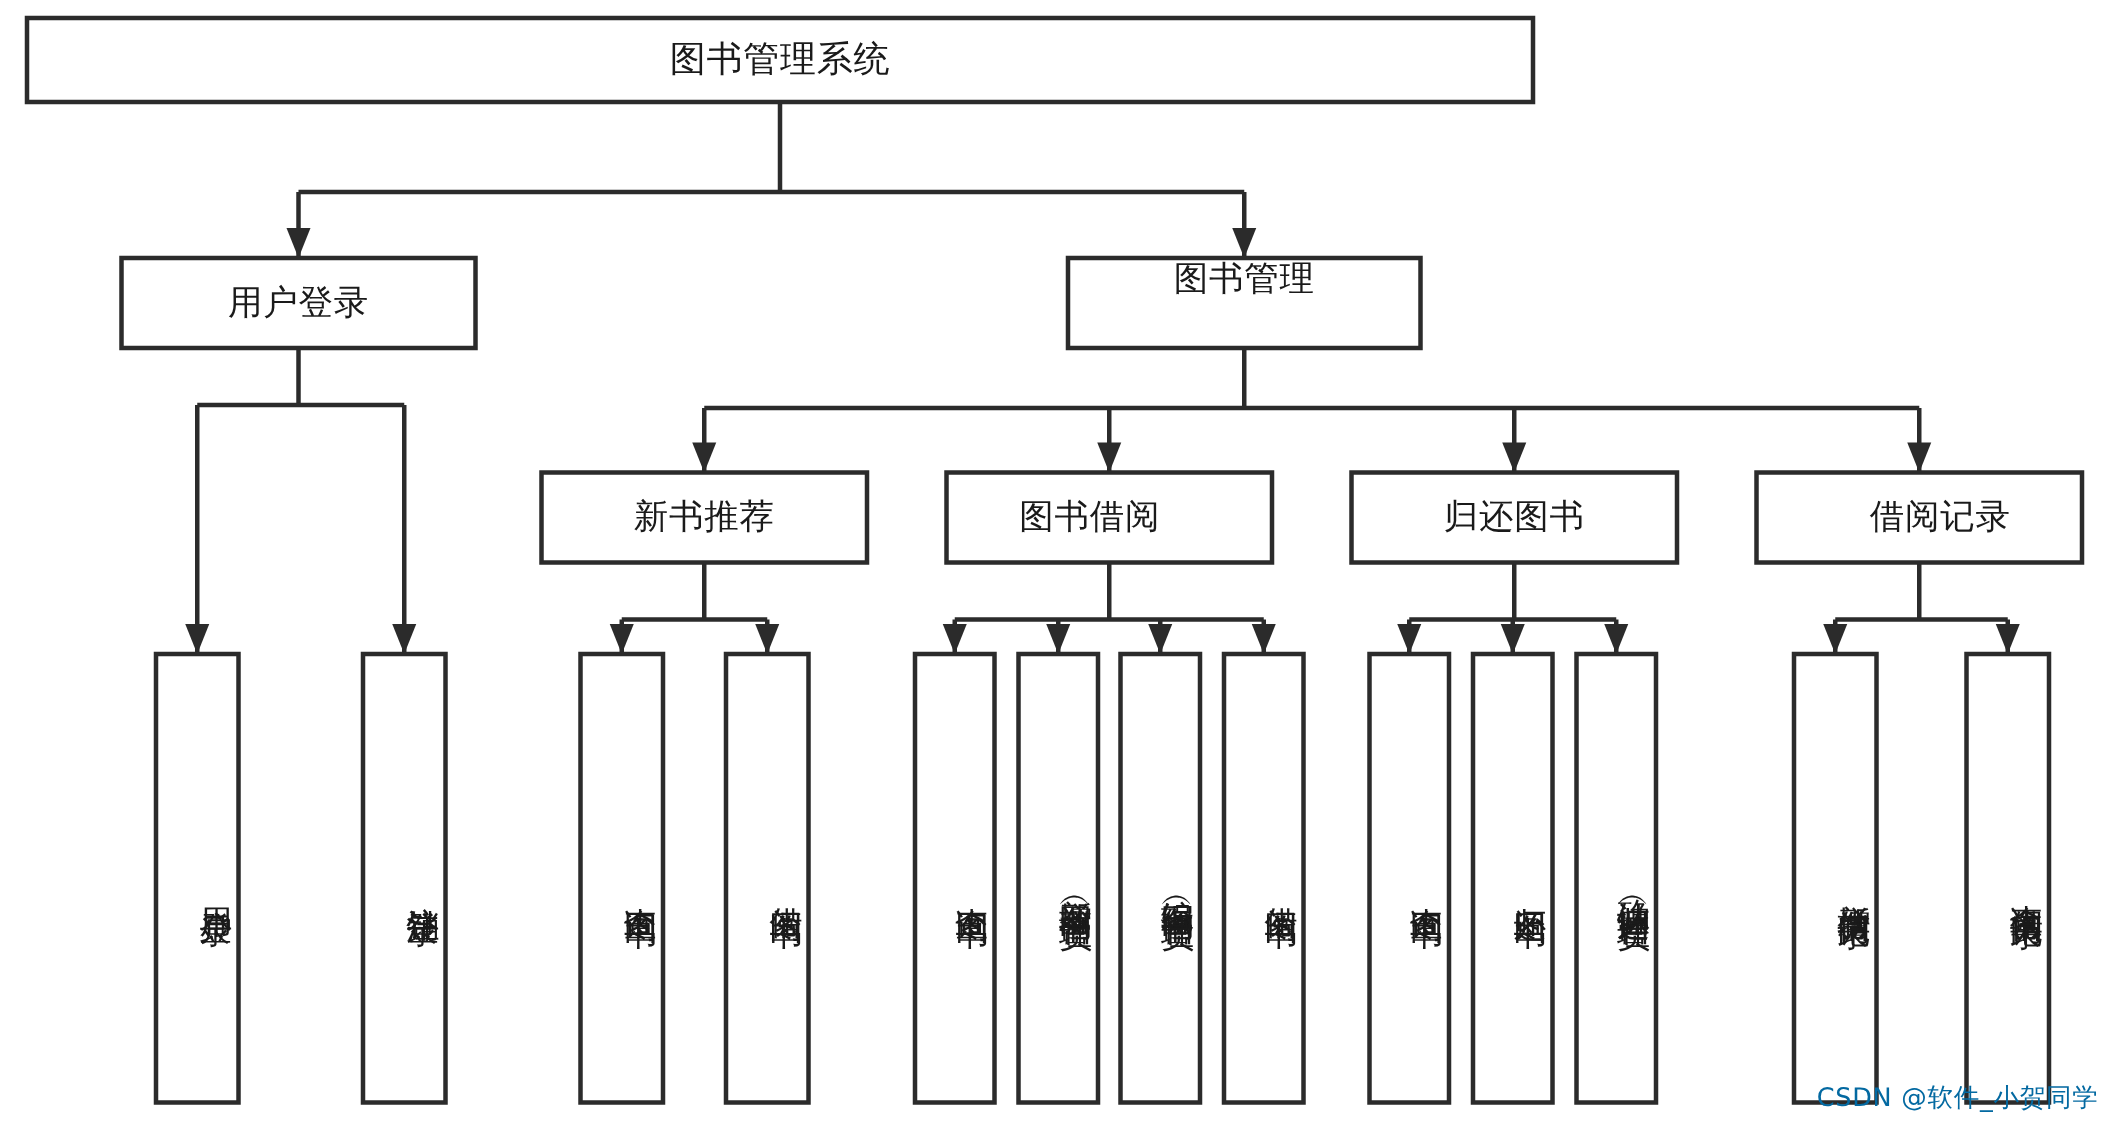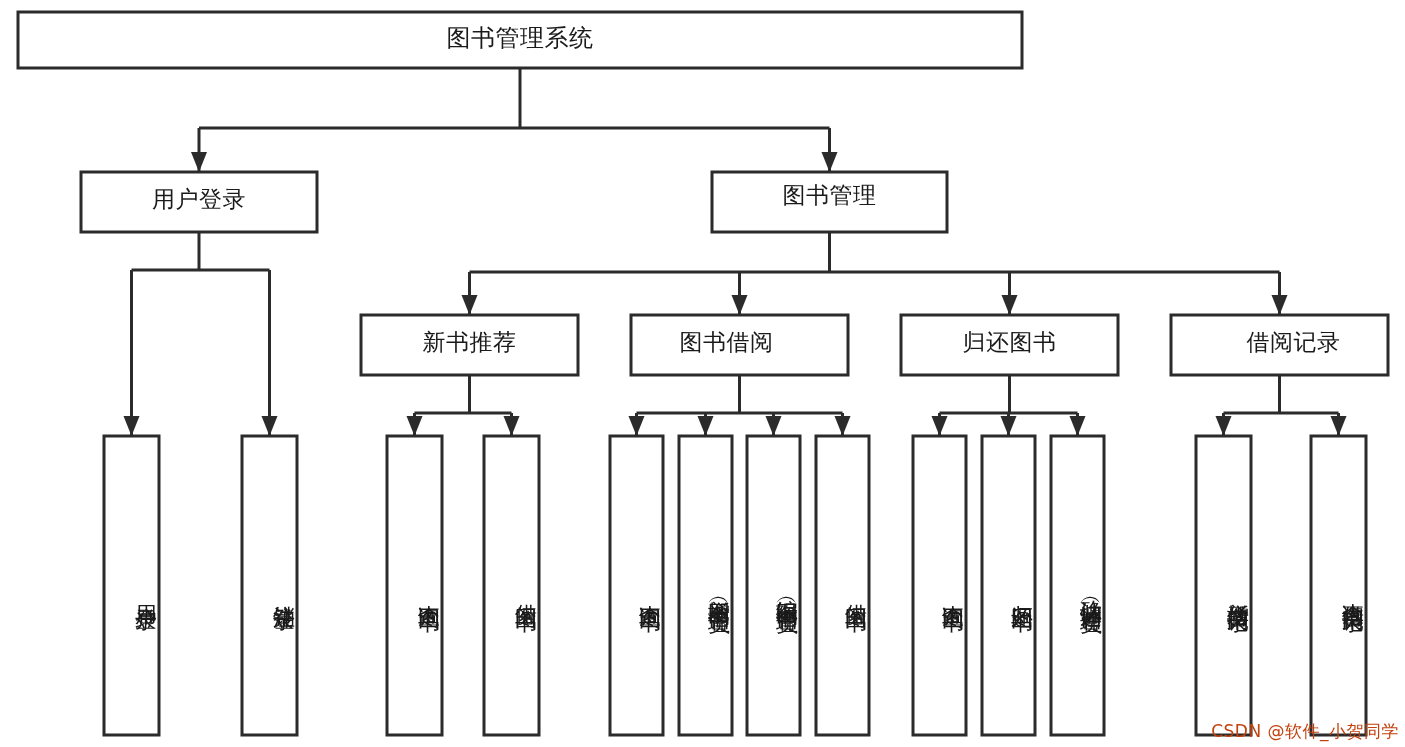--- a/index.html
+++ b/index.html
@@ -45,21 +45,21 @@
   .arrow-head {
     fill: #2b2b2b;
     stroke: none;
   }
   .node-label {
     position: absolute;
     display: flex;
     align-items: center;
     justify-content: center;
     color: #1a1a1a;
-    font-family: Liberation Mono, monospace;
+    font-family: Liberation Serif, serif;
     pointer-events: none;
     box-sizing: border-box;
   }
   .node-label.horizontal {
     font-size: 23px;
     line-height: 1.2;
     letter-spacing: 0.5px;
     white-space: nowrap;
   }
   .node-label.horizontal.root {
@@ -74,21 +74,21 @@
     align-items: flex-start;
     justify-content: center;
     padding-top: 10px;
     text-align: left;
   }
   .watermark {
     position: absolute;
     right: 6px;
     bottom: 4px;
     font-size: 17px;
-    color: #c2410c;
+    color: #0369a1;
     font-family: "DejaVu Sans", "Liberation Sans", sans-serif;
     white-space: nowrap;
     letter-spacing: 0.5px;
   }
 </style>
 </head>
 <body>
 
 <div id="diagram-root">
 
@@ -167,21 +167,21 @@
         <rect x="982" y="436" width="53" height="299" class="node-rect leaf"></rect>
         <rect x="1051" y="436" width="53" height="299" class="node-rect leaf"></rect>
         <rect x="1196" y="436" width="55" height="299" class="node-rect leaf"></rect>
         <rect x="1311" y="436" width="55" height="299" class="node-rect leaf"></rect>
       </g>
   </svg>
 
   <div id="labels">
       <div class="node-label horizontal root" style="left: 18px; top: 12px; width: 1004px; height: 56px;">图书管理系统</div>
       <div class="node-label horizontal" style="left: 81px; top: 172px; width: 236px; height: 60px;">用户登录</div>
-      <div class="node-label horizontal" style="left: 712px; top: 168px; width: 235px; height: 60px;">图书管理</div>
+      <div class="node-label horizontal" style="left: 712px; top: 156px; width: 235px; height: 60px;">图书管理</div>
       <div class="node-label horizontal" style="left: 361px; top: 315px; width: 217px; height: 60px;">新书推荐</div>
       <div class="node-label horizontal" style="left: 631px; top: 315px; width: 191px; height: 60px;">图书借阅</div>
       <div class="node-label horizontal" style="left: 901px; top: 315px; width: 217px; height: 60px;">归还图书</div>
       <div class="node-label horizontal" style="left: 1171px; top: 315px; width: 245px; height: 60px;">借阅记录</div>
       <div class="node-label vertical" style="left: 104px; top: 436px; width: 55px; height: 299px;">用户登录</div>
       <div class="node-label vertical" style="left: 242px; top: 436px; width: 55px; height: 299px;">注销登录</div>
       <div class="node-label vertical" style="left: 387px; top: 436px; width: 55px; height: 299px;">查询图书</div>
       <div class="node-label vertical" style="left: 484px; top: 436px; width: 55px; height: 299px;">借阅图书</div>
       <div class="node-label vertical" style="left: 610px; top: 436px; width: 53px; height: 299px;">查询图书</div>
       <div class="node-label vertical" style="left: 679px; top: 436px; width: 53px; height: 299px;">新增图书（管理员）</div>

